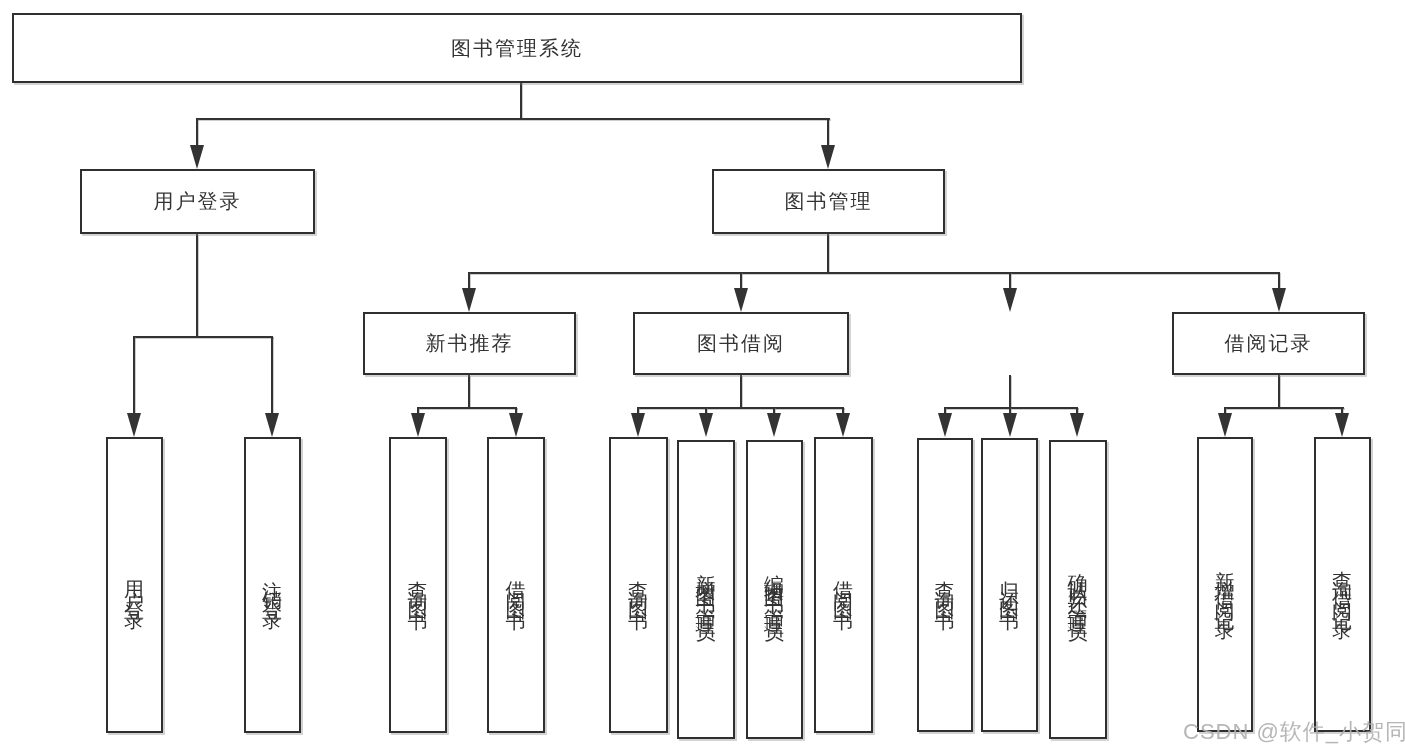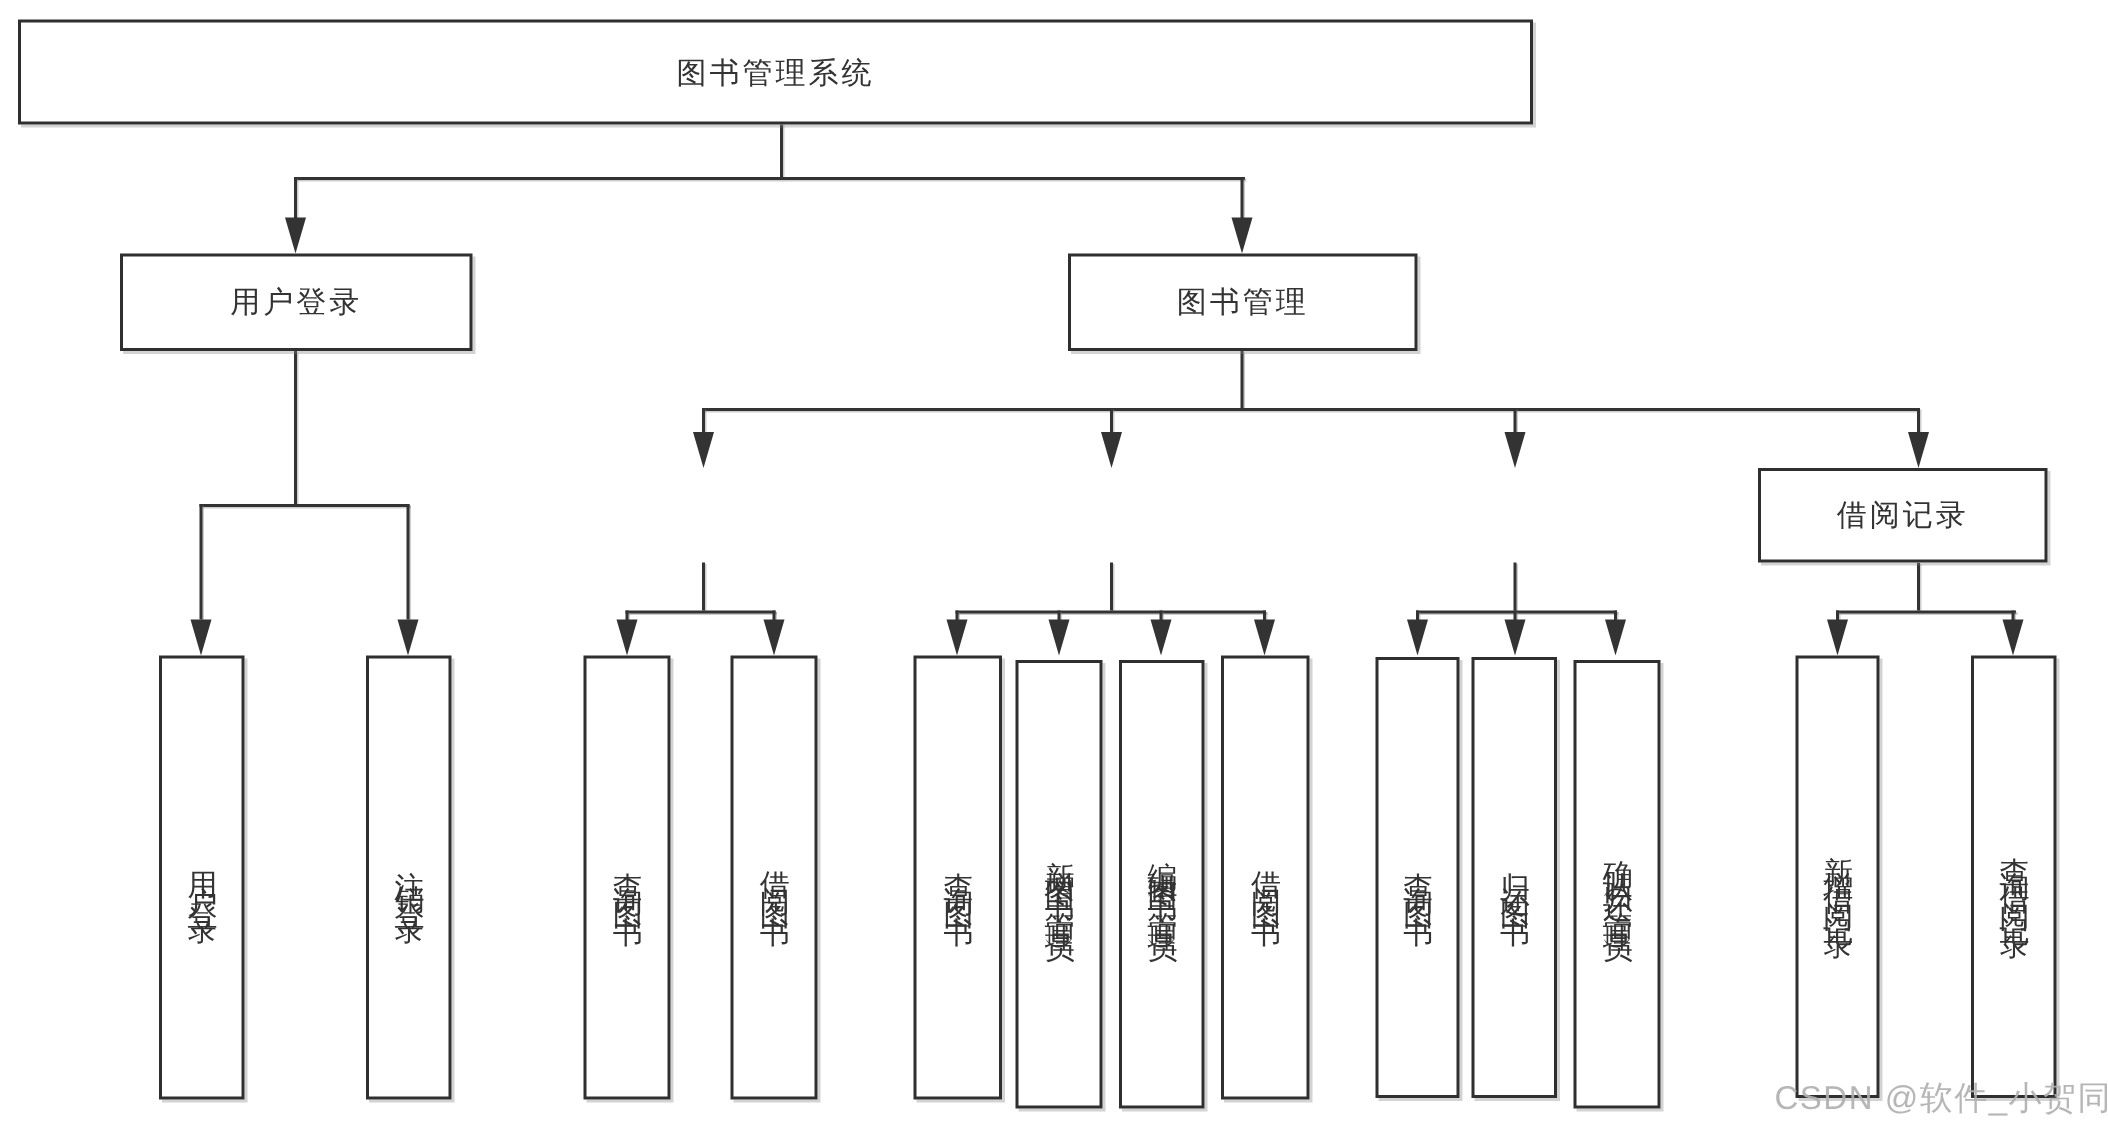--- a/index.html
+++ b/index.html
@@ -99,20 +99,26 @@
     <span class="lbl">图书管理系统</span>
   </div>
 
   <div class="box" style="left:80px;top:169px;width:235px;height:65px;">
     <span class="lbl">用户登录</span>
   </div>
   <div class="box" style="left:712px;top:169px;width:233px;height:65px;">
     <span class="lbl">图书管理</span>
   </div>
 
+  <div class="box" style="left:363px;top:312px;width:213px;height:63px;">
+    <span class="lbl">新书推荐</span>
+  </div>
+  <div class="box" style="left:633px;top:312px;width:216px;height:63px;">
+    <span class="lbl">图书借阅</span>
+  </div>
   <div class="box" style="left:1172px;top:312px;width:193px;height:63px;">
     <span class="lbl">借阅记录</span>
   </div>
 
   <div class="box vbox" style="left:106px;top:437px;width:57px;height:296px;">
     <span class="lbl">用户登录</span>
   </div>
   <div class="box vbox" style="left:244px;top:437px;width:57px;height:296px;">
     <span class="lbl">注销登录</span>
   </div>

